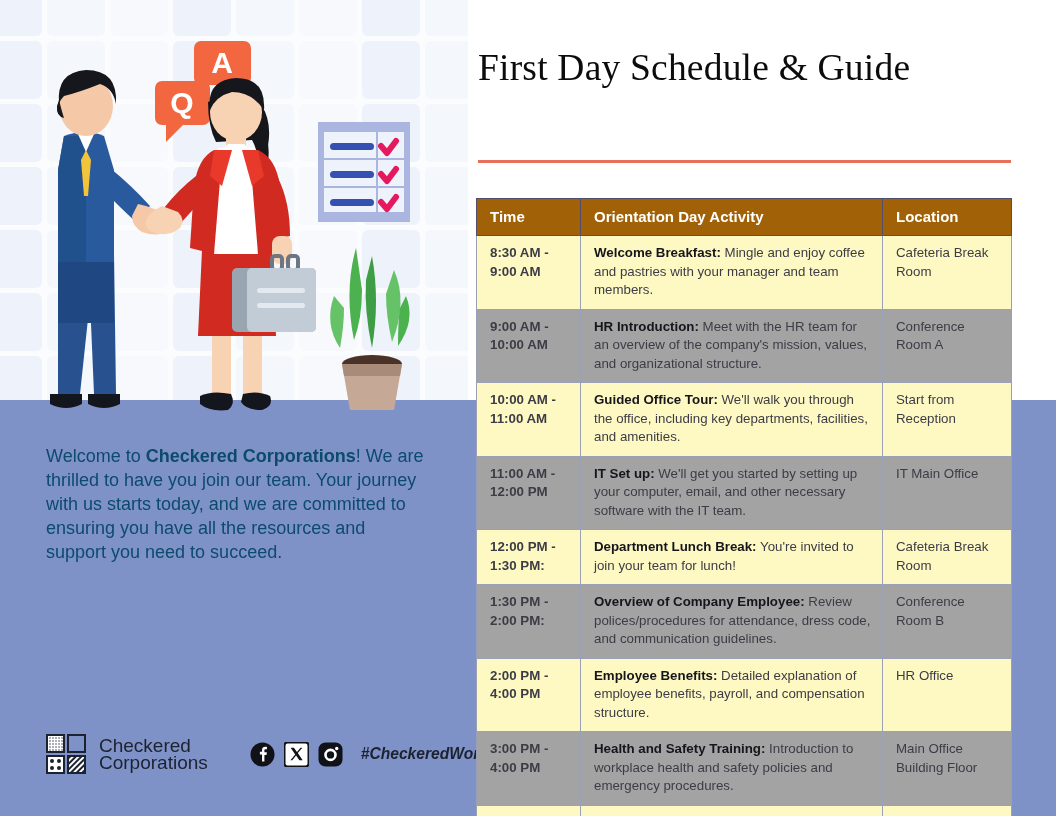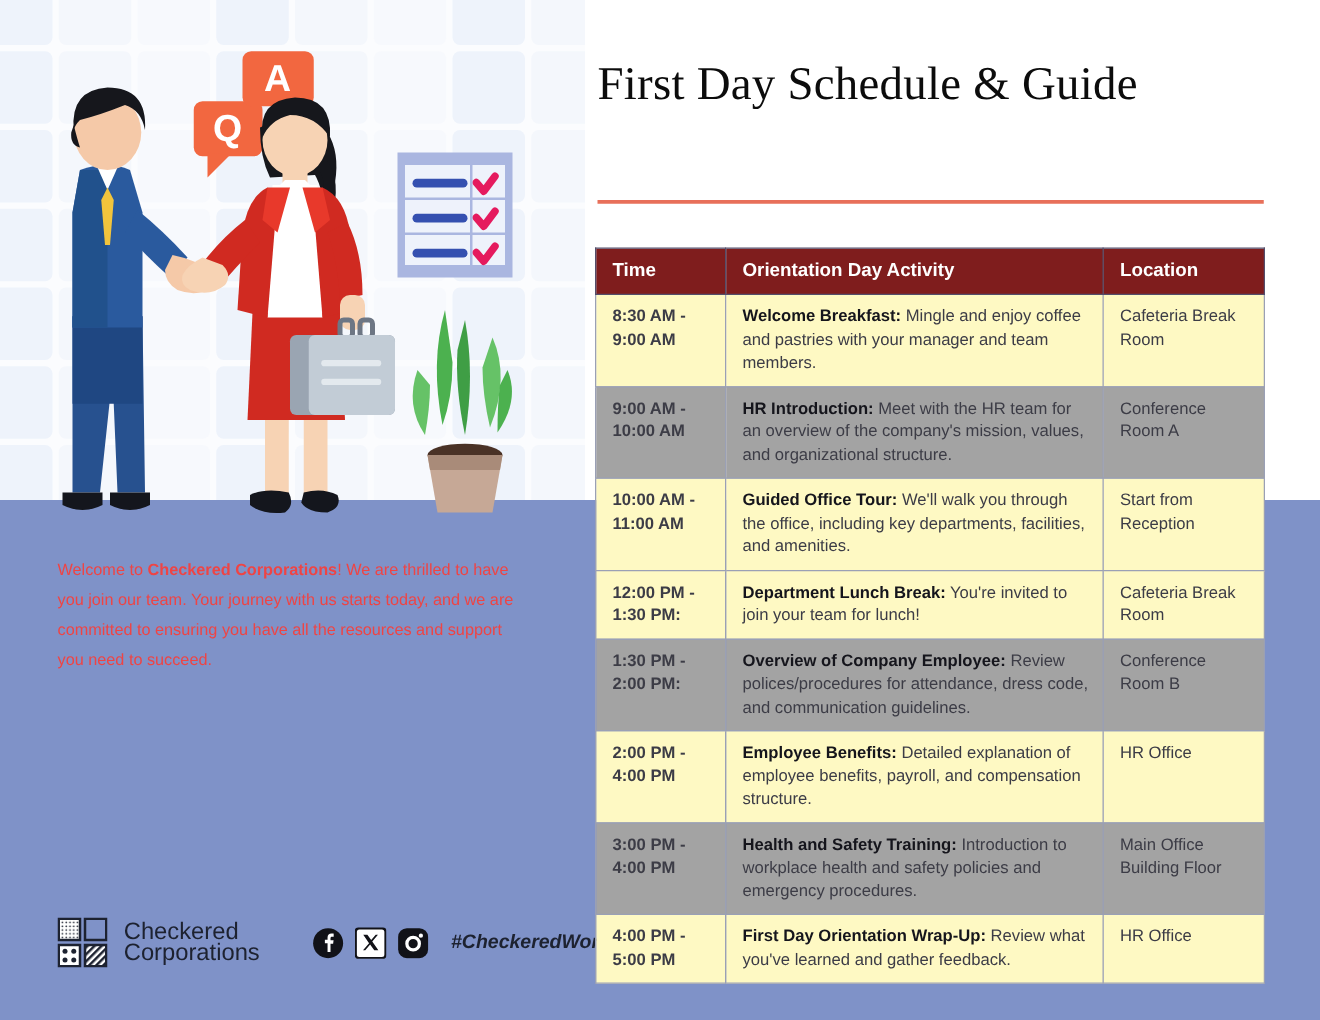--- a/index.html
+++ b/index.html
@@ -45,23 +45,23 @@
 
   
   .illus { position: absolute; left: 0; top: 0; width: 468px; height: 430px; }
 
   
   .left-col {
     position: absolute; left: 46px; top: 444px;
     width: 378px;
   }
   .para {
-    font-size: 13px;
+    font-size: 18px;
     line-height: 24px;
-    color: #ef4444;
+    color: #0c4a6e;
     margin-bottom: 22px;
   }
   .para b { font-weight: bold; }
 
   
   .footer {
     position: absolute; left: 46px; top: 734px;
     display: flex; align-items: center; gap: 13px;
   }
   .logo-mark { width: 40px; height: 40px; display: block; }
@@ -92,21 +92,21 @@
   }
 
   
   .sched {
     position: absolute; left: 476px; top: 198px;
     width: 535px;
     border-collapse: collapse;
     table-layout: fixed;
   }
   .sched th {
-    background: #7f1d1d;
+    background: #a16207;
     color: #ffffff;
     font-size: 15px;
     font-weight: bold;
     text-align: left;
     padding: 9px 11px 10px 13px;
     border: 1px solid #544e6b;
   }
   .sched td {
     border: 1px solid #9aa0b5;
     padding: 8px 11px 9px 13px;
@@ -369,20 +369,25 @@
         <tr class="alt">
           <td class="c-time">9:00 AM - 10:00 AM</td>
           <td class="c-act"><b>HR Introduction:</b><span> Meet with the HR team for an overview of the company's mission, values, and organizational structure.</span></td>
           <td class="c-loc">Conference Room A</td>
         </tr>
         <tr class="plain">
           <td class="c-time">10:00 AM - 11:00 AM</td>
           <td class="c-act"><b>Guided Office Tour:</b><span> We'll walk you through the office, including key departments, facilities, and amenities.</span></td>
           <td class="c-loc">Start from Reception</td>
         </tr>
+        <tr class="alt">
+          <td class="c-time">11:00 AM - 12:00 PM</td>
+          <td class="c-act"><b>IT Set up:</b><span> We'll get you started by setting up your computer, email, and other necessary software with the IT team.</span></td>
+          <td class="c-loc">IT Main Office</td>
+        </tr>
         <tr class="plain">
           <td class="c-time">12:00 PM - 1:30 PM:</td>
           <td class="c-act"><b>Department Lunch Break:</b><span> You're invited to join your team for lunch!</span></td>
           <td class="c-loc">Cafeteria Break Room</td>
         </tr>
         <tr class="alt">
           <td class="c-time">1:30 PM - 2:00 PM:</td>
           <td class="c-act"><b>Overview of Company Employee:</b><span> Review polices/procedures for attendance, dress code, and communication guidelines.</span></td>
           <td class="c-loc">Conference Room B</td>
         </tr>

